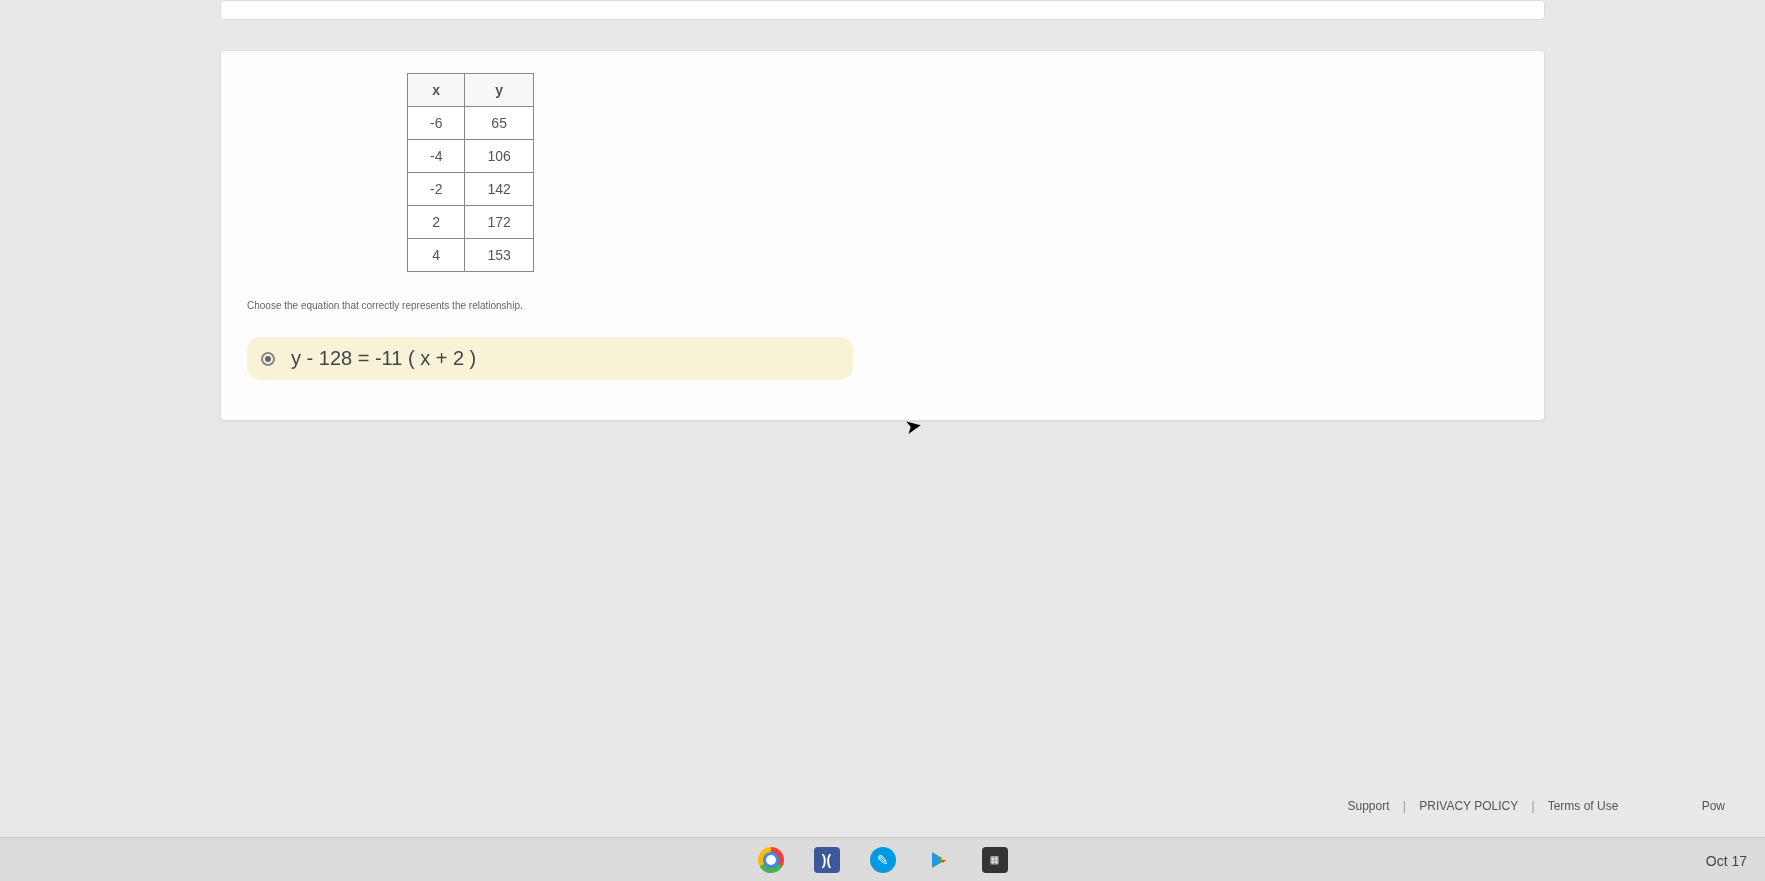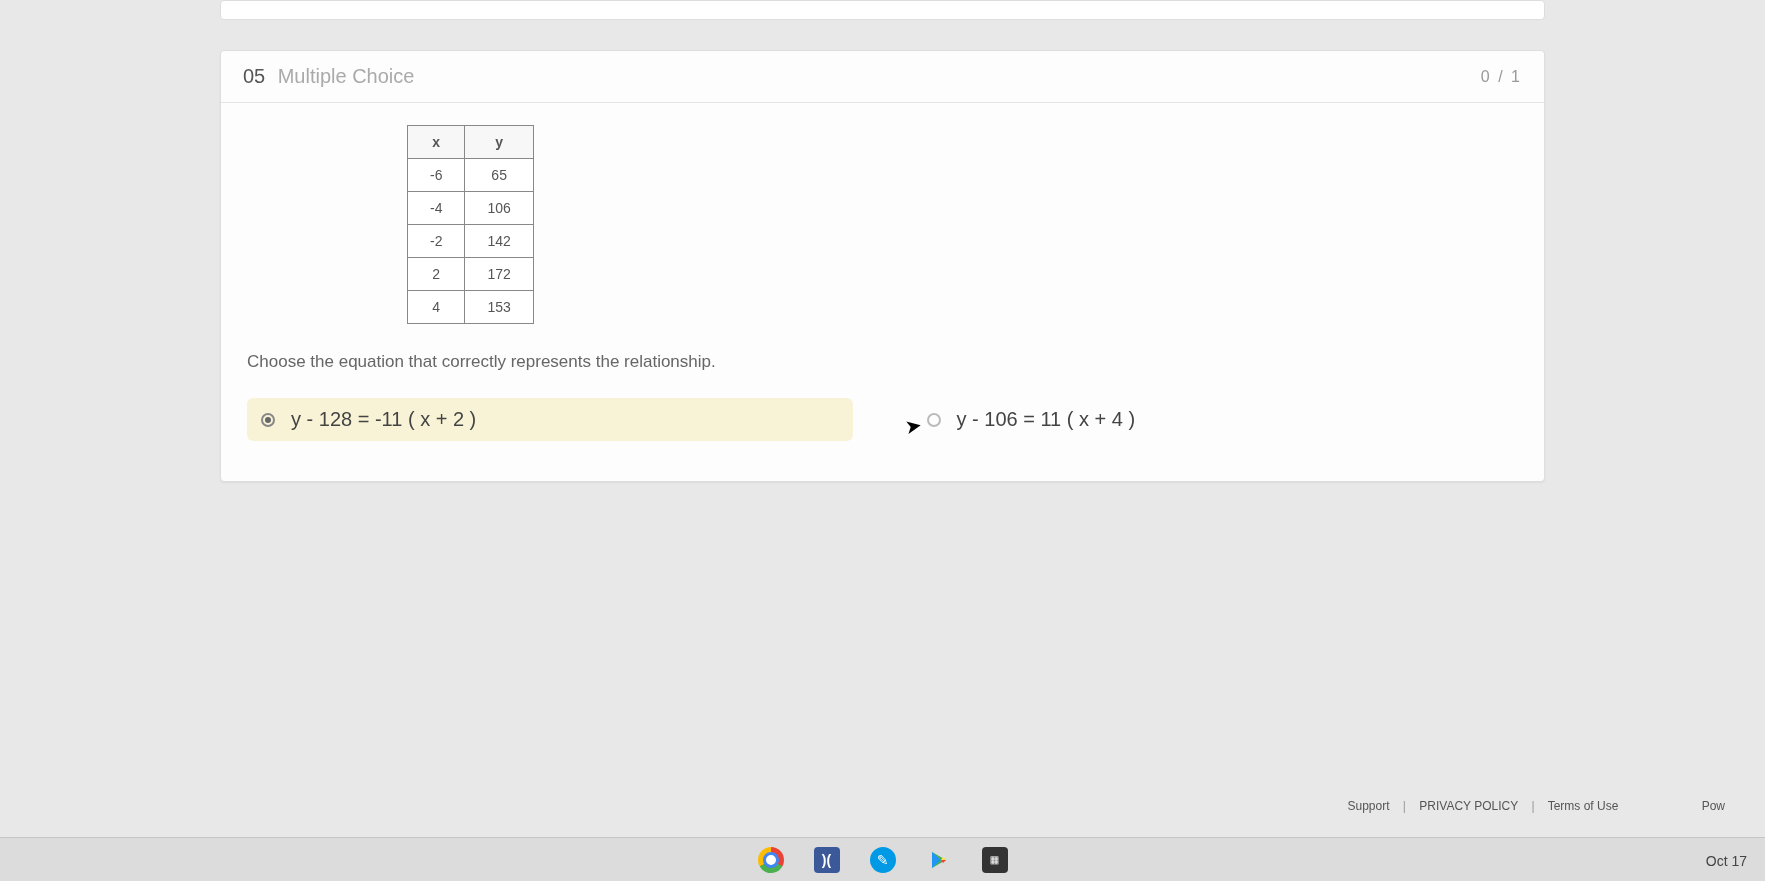--- a/index.html
+++ b/index.html
@@ -76,36 +76,36 @@
     font-size: 14px;
     color: #555;
     background: #fff;
   }
   table.data th {
     font-weight: bold;
     background: #f7f7f7;
   }
   .instruction {
     color: #666;
-    font-size: 17px;
+    font-size: 10px;
     margin-bottom: 26px;
   }
   .options {
     display: grid;
     grid-template-columns: 1fr 1fr;
     gap: 18px 60px;
   }
   .option {
     display: flex;
     align-items: center;
     padding: 10px 14px;
     font-size: 20px;
     color: #444;
     cursor: pointer;
-    border-radius: 6px;
+    border-radius: 13px;
   }
   .option.selected {
     background: #f8f3d6;
   }
   .radio {
     width: 14px;
     height: 14px;
     border: 2px solid #bbb;
     border-radius: 50%;
     margin-right: 16px;
@@ -193,27 +193,20 @@
     transform: rotate(-10deg);
   }
 </style>
 </head>
 <body>
 
 <div class="page-wrap">
   <div class="prev-card-edge"></div>
 
   <div class="card">
-    <div class="card-header">
-      <div>
-        <span class="qnum">05</span>
-        <span class="qtype">Multiple Choice</span>
-      </div>
-      <div class="score">0 / 1</div>
-    </div>
 
     <div class="card-body">
 
       <div class="table-wrap">
         <table class="data">
           <thead>
             <tr>
               <th>x</th>
               <th>y</th>
             </tr>
@@ -242,24 +235,20 @@
           </tbody>
         </table>
       </div>
 
       <p class="instruction">Choose the equation that correctly represents the relationship.</p>
 
       <div class="options">
         <div class="option selected">
           <span class="radio"></span>
           <span>y - 128 = -11 ( x + 2 )</span>
-        </div>
-        <div class="option">
-          <span class="radio"></span>
-          <span>y - 106 = 11 ( x + 4 )</span>
         </div>
       </div>
     </div>
   </div>
 </div>
 
 <div class="footer-links">
   <a>Support</a>
   <span class="sep">|</span>
   <a>PRIVACY POLICY</a>

